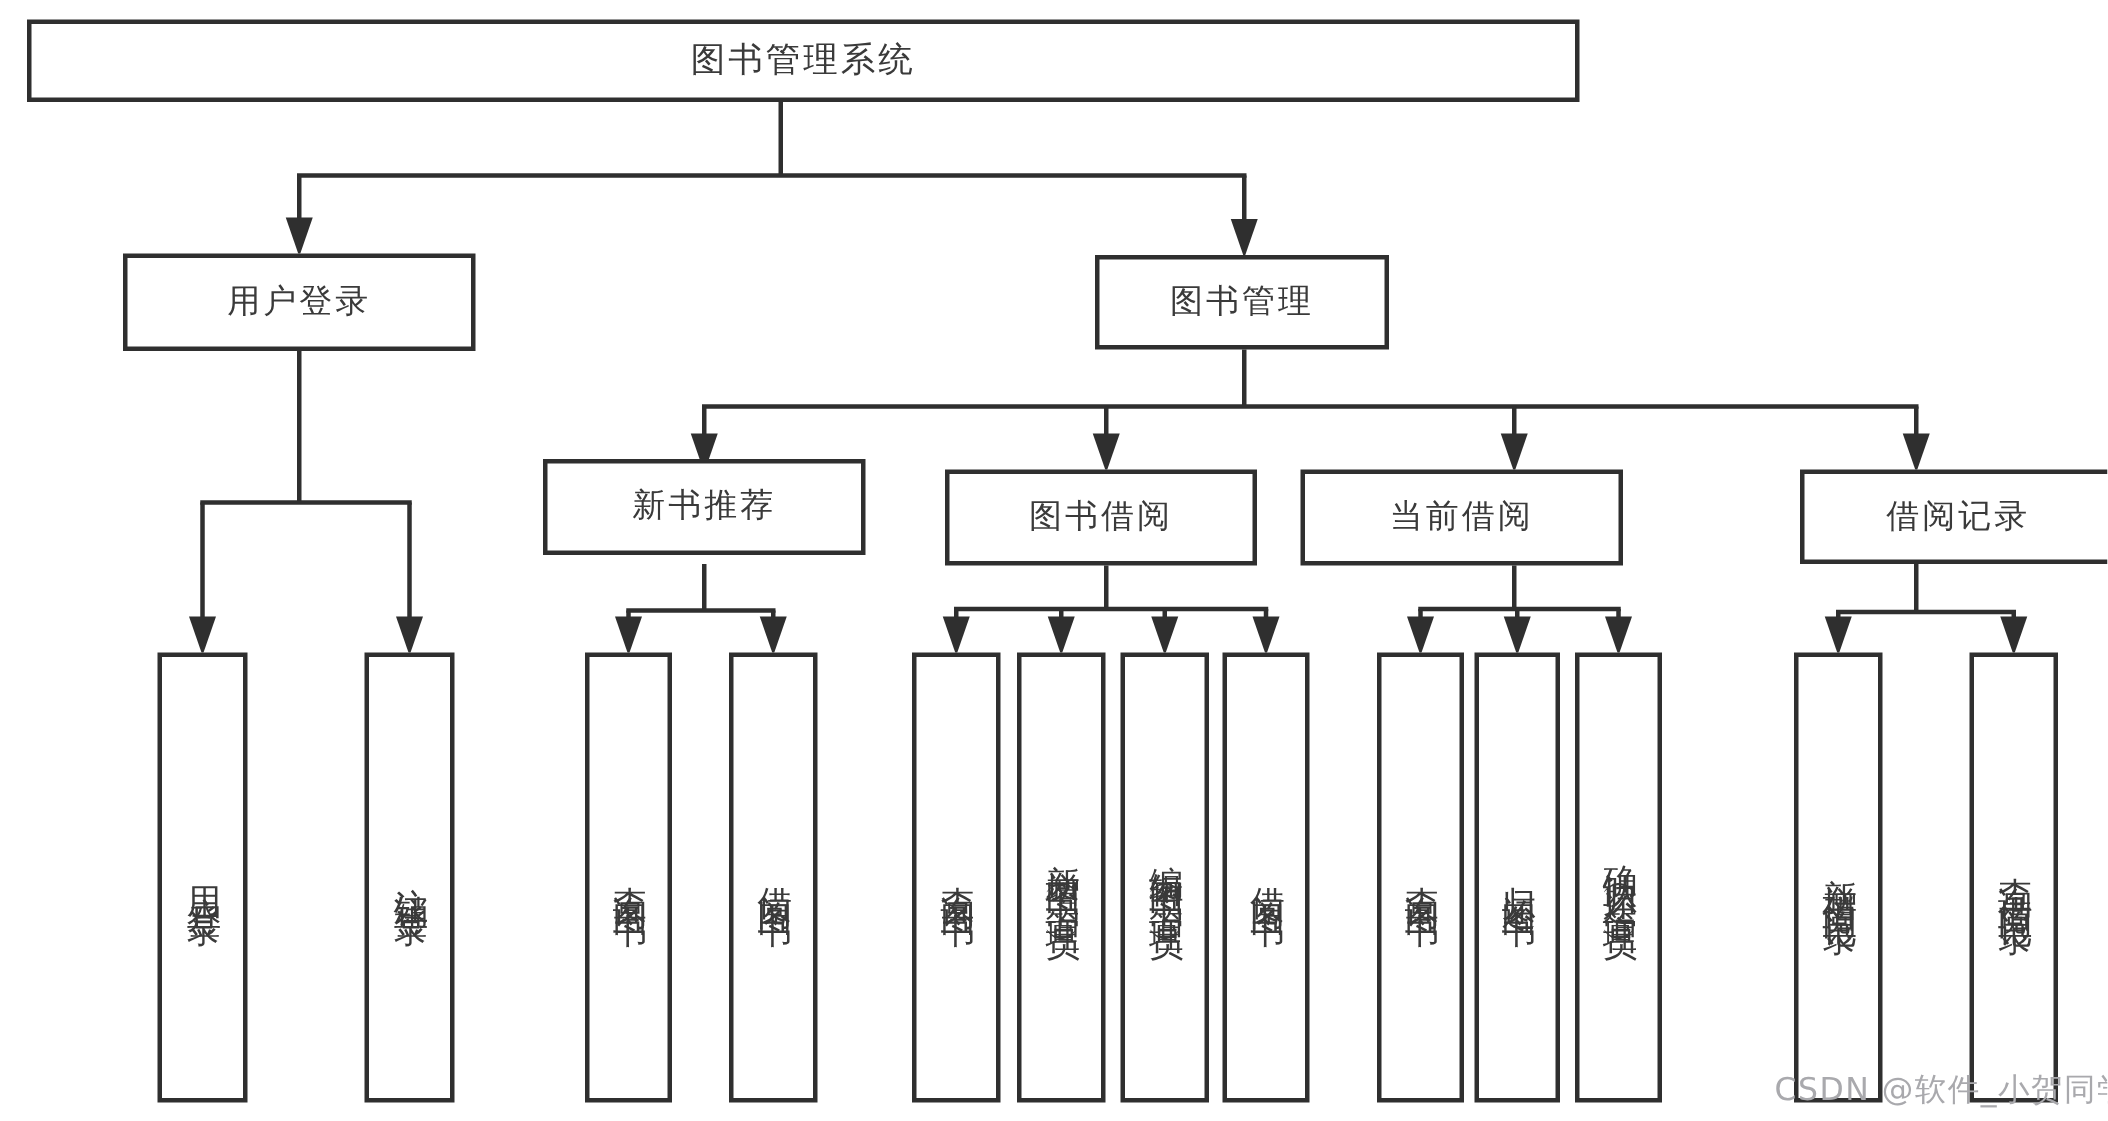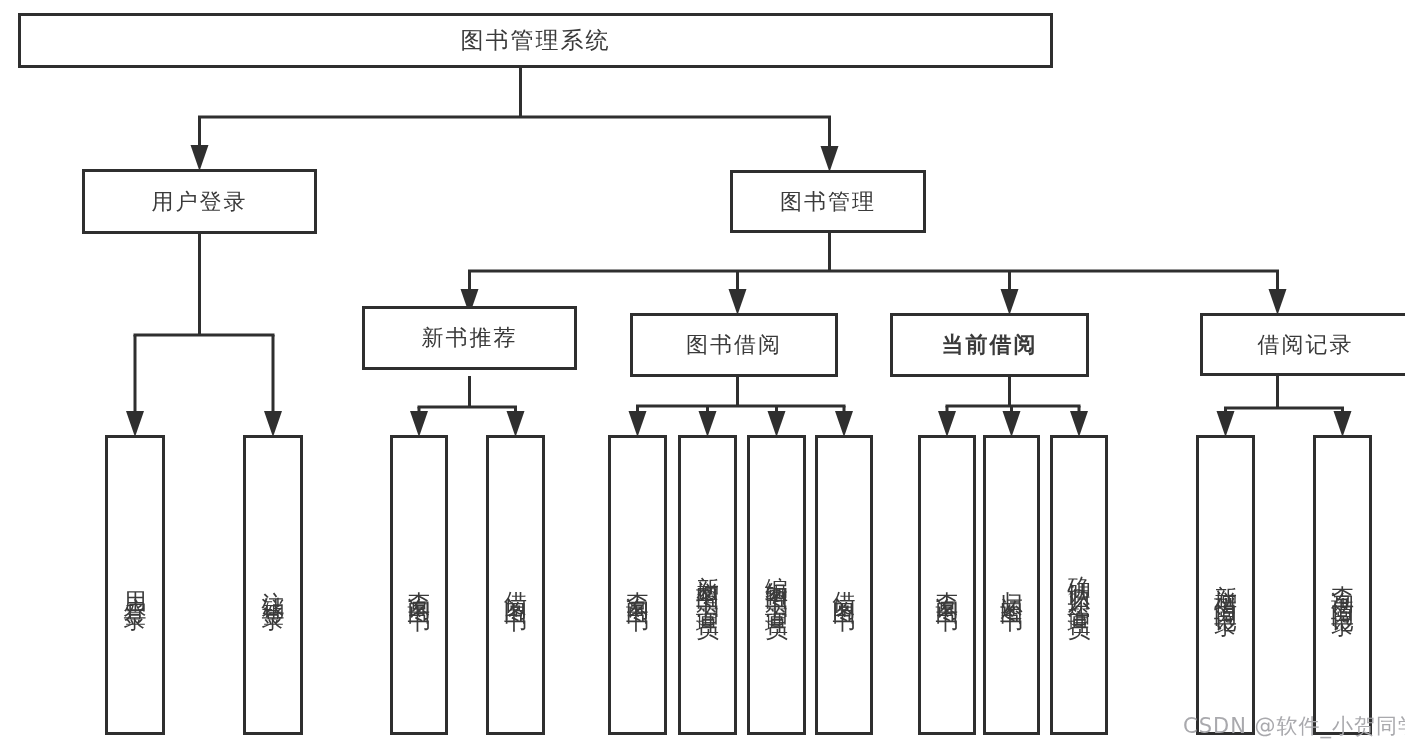--- a/index.html
+++ b/index.html
@@ -114,21 +114,21 @@
       <div class="node vertical" style="left: 243px; top: 435px; width: 60px; height: 300px;">注销登录</div>
       <div class="node" style="left: 712px; top: 170px; width: 196px; height: 63px; margin-left: 18px;">图书管理</div>
       <div class="node" style="left: 362px; top: 306px; width: 215px; height: 64px;">新书推荐</div>
       <div class="node vertical" style="left: 390px; top: 435px; width: 58px; height: 300px;">查询图书</div>
       <div class="node vertical" style="left: 486px; top: 435px; width: 59px; height: 300px;">借阅图书</div>
       <div class="node" style="left: 630px; top: 313px; width: 208px; height: 64px;">图书借阅</div>
       <div class="node vertical" style="left: 608px; top: 435px; width: 59px; height: 300px;">查询图书</div>
       <div class="node vertical" style="left: 678px; top: 435px; width: 59px; height: 300px;">新增图书（管理员）</div>
       <div class="node vertical" style="left: 747px; top: 435px; width: 59px; height: 300px;">编辑图书（管理员）</div>
       <div class="node vertical" style="left: 815px; top: 435px; width: 58px; height: 300px;">借阅图书</div>
-      <div class="node" style="left: 890px; top: 313px; width: 199px; height: 64px; font-weight: bold;">当前借阅</div>
+      <div class="node" style="left: 867px; top: 313px; width: 215px; height: 64px;">当前借阅</div>
       <div class="node vertical" style="left: 918px; top: 435px; width: 58px; height: 300px;">查询图书</div>
       <div class="node vertical" style="left: 983px; top: 435px; width: 57px; height: 300px;">归还图书</div>
       <div class="node vertical" style="left: 1050px; top: 435px; width: 58px; height: 300px;">确认归还（管理员）</div>
       <div class="node" style="left: 1172px; top: 313px; width: 211px; height: 63px; margin-left: 28px;">借阅记录</div>
       <div class="node vertical" style="left: 1196px; top: 435px; width: 59px; height: 300px;">新增借阅记录</div>
       <div class="node vertical" style="left: 1313px; top: 435px; width: 59px; height: 300px;">查询借阅记录</div>
     </div>
   <div class="watermark">CSDN @软件_小贺同学</div>
 </div>
 

